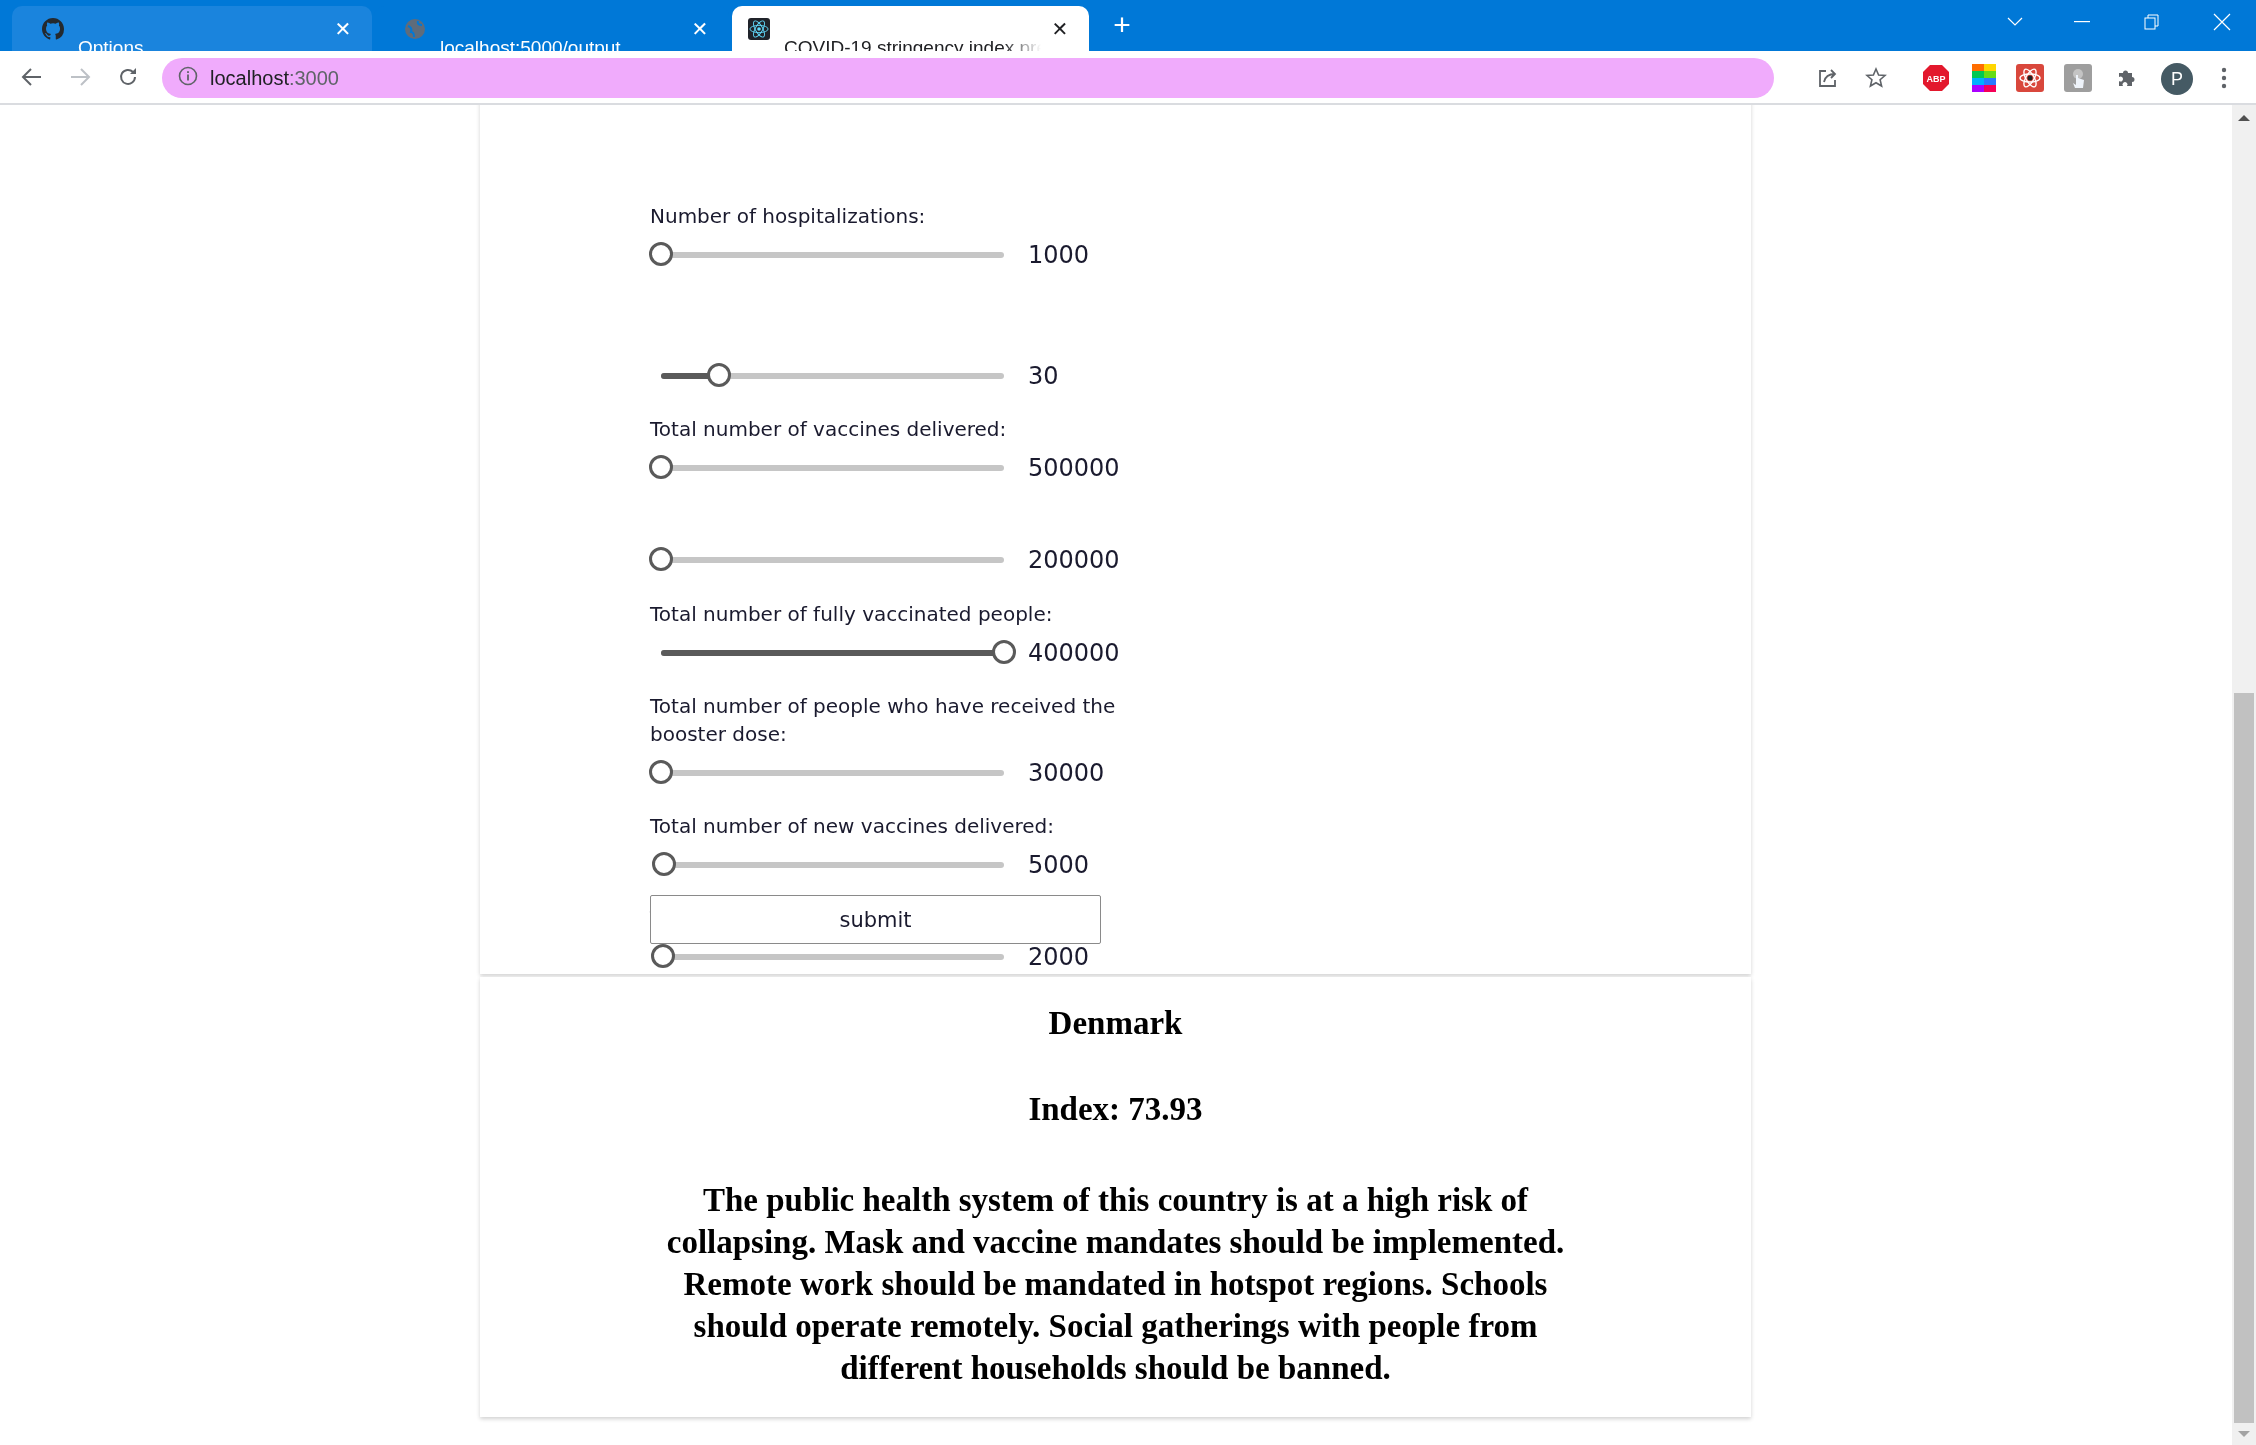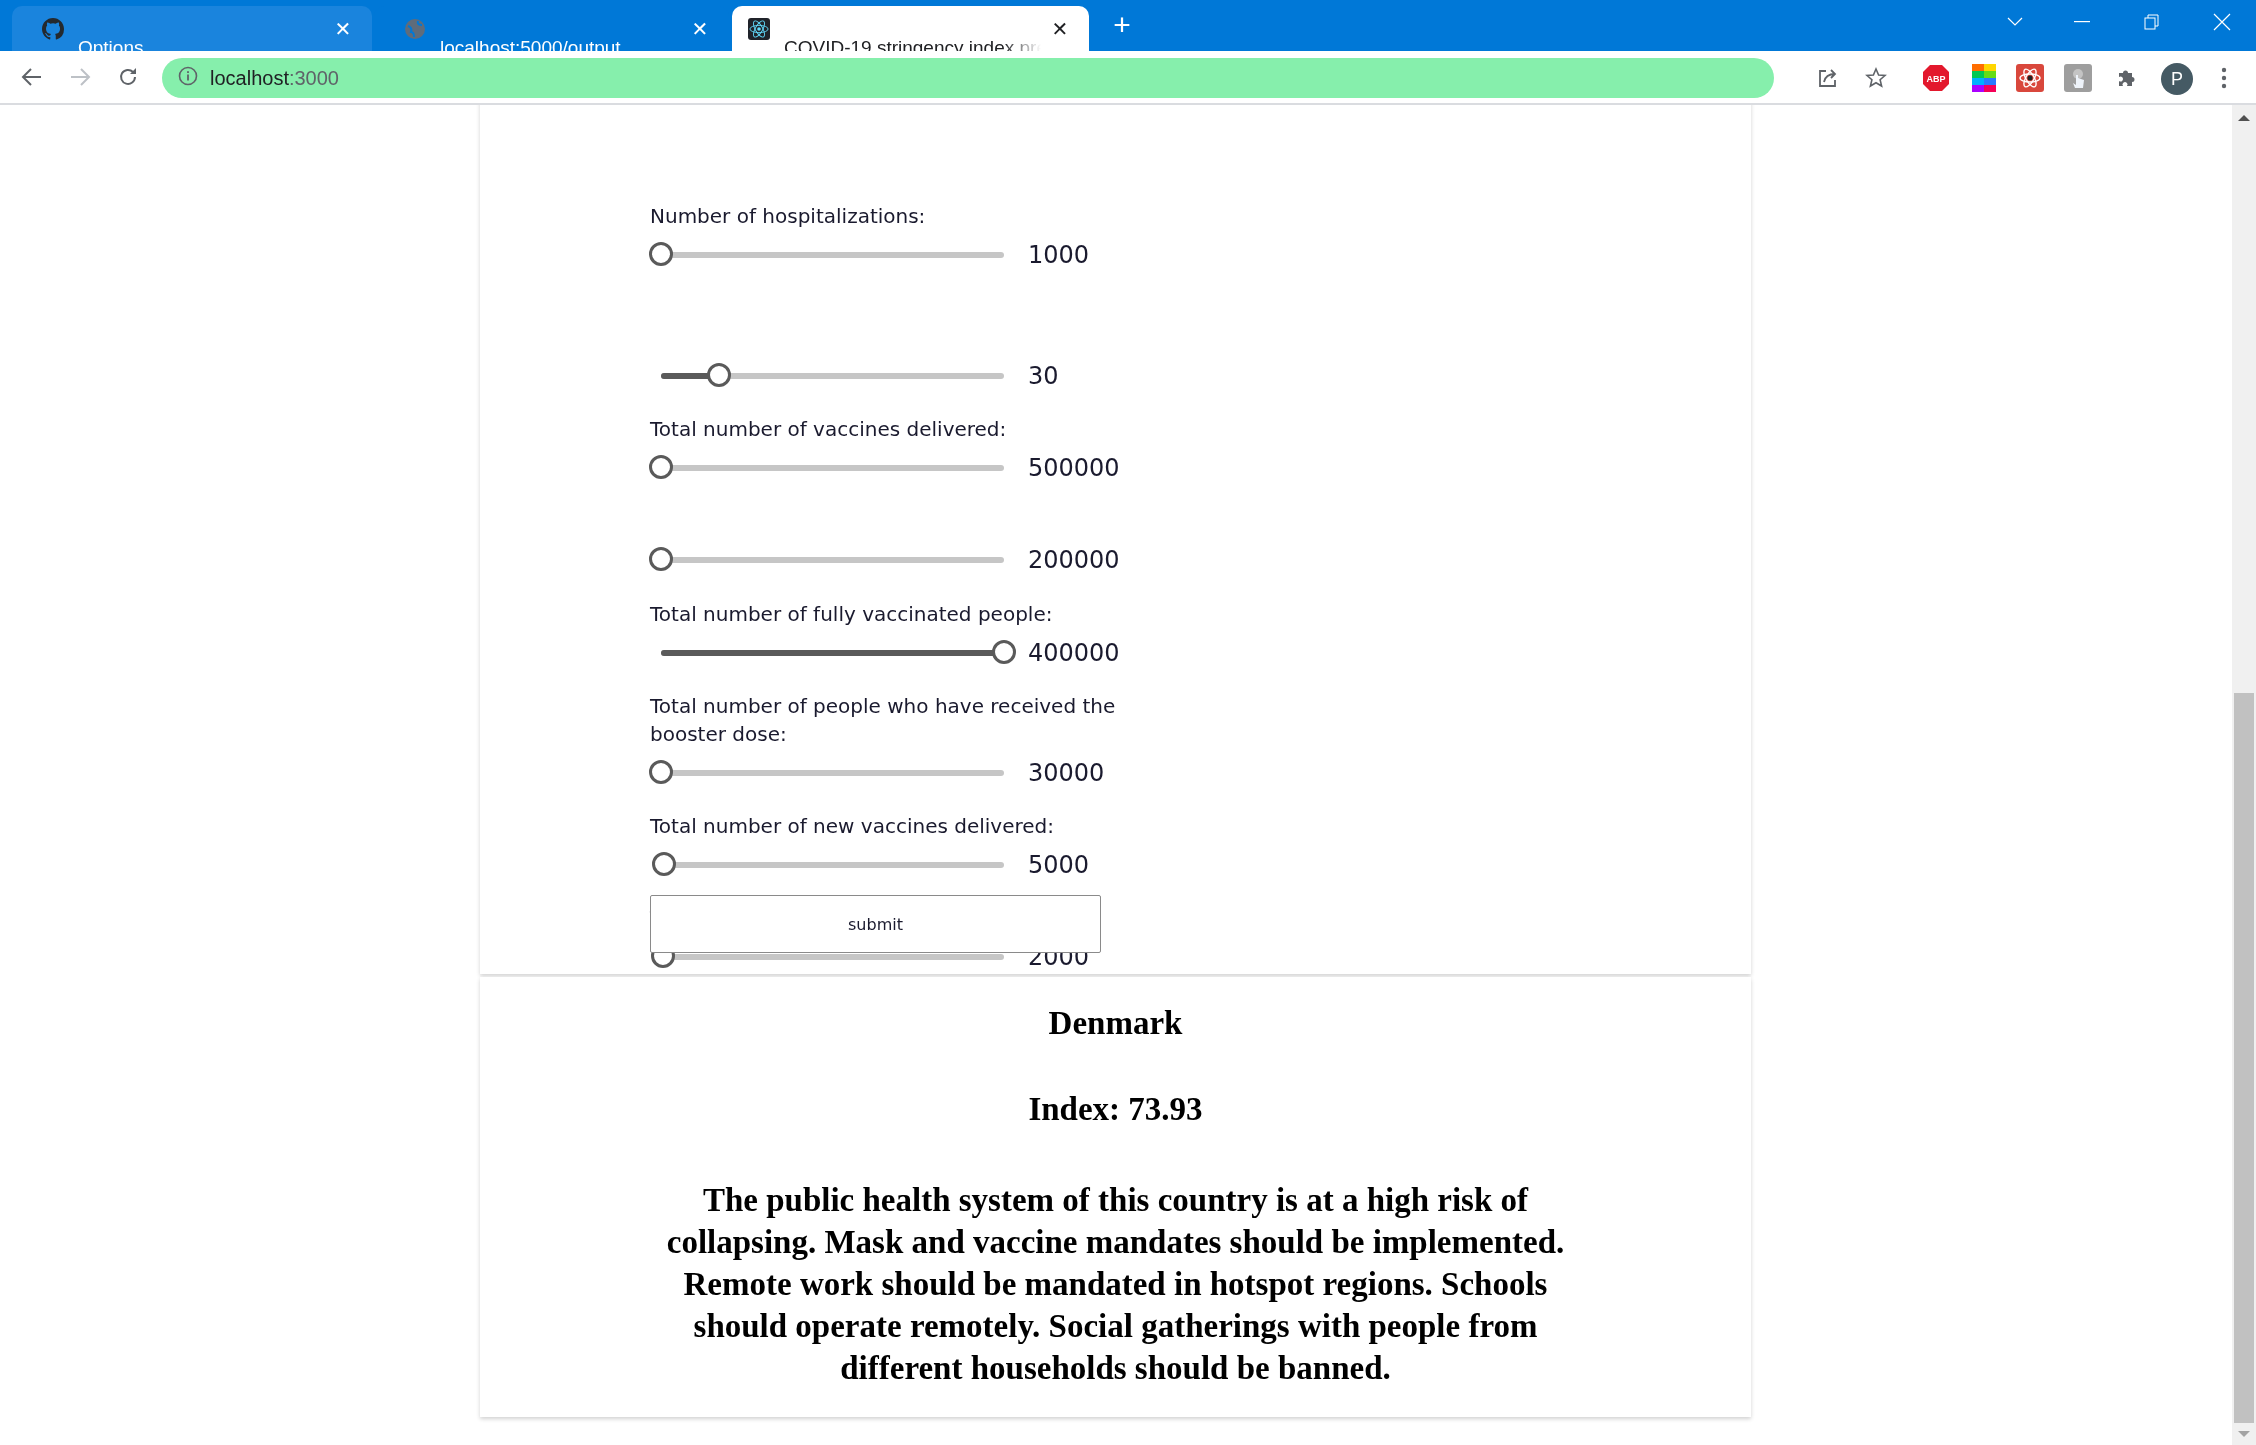--- a/index.html
+++ b/index.html
@@ -13,39 +13,39 @@
   .tab.active { left: 732px; width: 357px; background: #fff; color: #202124; padding-left: 16px; }
   .tab .favicon { width: 22px; height: 22px; margin-right: 14px; flex-shrink: 0; display: flex; align-items: center; justify-content: center; }
   .tab .title { flex: 1; white-space: nowrap; overflow: hidden; text-overflow: clip; margin-top: 39px; }
   .tab .close { width: 22px; height: 22px; display: flex; align-items: center; justify-content: center; font-size: 20px; margin-left: 8px; }
   .tab.active .title { -webkit-mask-image: linear-gradient(90deg,#000 85%,transparent); mask-image: linear-gradient(90deg,#000 85%,transparent); }
   .newtab { position: absolute; left: 1106px; top: 10px; width: 32px; height: 32px; color: #fff; font-size: 30px; line-height: 30px; text-align: center; }
   .winctl { position: absolute; top: 0; height: 44px; width: 60px; color: #fff; display: flex; align-items: center; justify-content: center; font-size: 18px; }
 
   .toolbar { position: absolute; left: 0; top: 51px; width: 2256px; height: 54px; background: #fff; border-bottom: 2px solid #dadce0; }
   .navbtn { position: absolute; top: 8px; width: 36px; height: 36px; display: flex; align-items: center; justify-content: center; }
-  .omnibox { position: absolute; left: 162px; top: 7px; width: 1612px; height: 40px; background: #86efac; border-radius: 20px; display: flex; align-items: center; padding-left: 16px; }
+  .omnibox { position: absolute; left: 162px; top: 7px; width: 1612px; height: 40px; background: #f0abfc; border-radius: 20px; display: flex; align-items: center; padding-left: 16px; }
   .omnibox .url { font-size: 20px; color: #202124; margin-left: 12px; }
   .omnibox .url .port { color: #5f6368; }
   .omni-icon { position: absolute; top: 6px; width: 28px; height: 28px; display: flex; align-items: center; justify-content: center; }
   .ext { position: absolute; top: 13px; width: 28px; height: 28px; display: flex; align-items: center; justify-content: center; border-radius: 3px; }
 
   
   .viewport { position: absolute; left: 0; top: 105px; width: 2232px; height: 1340px; background: #fff; overflow: hidden; }
   .card { position: absolute; left: 480px; width: 1271px; background: #fff; box-shadow: 0 2px 4px rgba(0,0,0,0.18); }
   .card.form { top: -20px; height: 889px; }
   .card.result { top: 872px; height: 440px; }
 
   .field-label { position: absolute; left: 170px; width: 470px; font-family: "DejaVu Sans", sans-serif; font-size: 20px; line-height: 28px; color: #1a1a2e; }
   .slider { position: absolute; left: 181px; width: 343px; height: 6px; background: #c6c6c6; border-radius: 3px; }
   .slider .fill { position: absolute; left: 0; top: 0; height: 6px; background: #5a5a5a; border-radius: 3px; }
   .slider .thumb { position: absolute; top: -10px; width: 24px; height: 24px; margin-left: -12px; border-radius: 50%; background: #fff; border: 3px solid #5a5a5a; }
   .slider-value { position: absolute; left: 548px; font-family: "DejaVu Sans", sans-serif; font-size: 24px; color: #1a1a2e; line-height: 28px; }
 
-  .submit { position: absolute; left: 170px; width: 451px; height: 58px; border: 1.5px solid #8a8a8a; border-radius: 2px; background: #fff; font-family: "DejaVu Sans", sans-serif; font-size: 16px; color: #1a1a2e; display: flex; align-items: center; justify-content: center; }
+  .submit { position: absolute; left: 170px; width: 451px; height: 49px; border: 1.5px solid #8a8a8a; border-radius: 2px; background: #fff; font-family: "DejaVu Sans", sans-serif; font-size: 21px; color: #1a1a2e; display: flex; align-items: center; justify-content: center; }
 
   .result-country { position: absolute; left: 0; width: 100%; top: 28px; text-align: center; font-family: "Liberation Serif", serif; font-weight: bold; font-size: 33px; color: #000; }
   .result-index { position: absolute; left: 0; width: 100%; top: 114px; text-align: center; font-family: "Liberation Serif", serif; font-weight: bold; font-size: 33px; color: #000; }
   .result-text { position: absolute; left: 170px; width: 931px; top: 202px; text-align: center; font-family: "Liberation Serif", serif; font-weight: bold; font-size: 33px; line-height: 42px; color: #000; }
 
   .scrollbar { position: absolute; left: 2232px; top: 105px; width: 24px; height: 1340px; background: #f0f0f0; }
   .scroll-up { position: absolute; left: 6px; top: 10px; width: 0; height: 0; border-left: 6px solid transparent; border-right: 6px solid transparent; border-bottom: 6px solid #505050; }
   .scroll-thumb { position: absolute; left: 2px; top: 588px; width: 20px; height: 730px; background: #c1c1c1; }
   .scroll-down { position: absolute; left: 6px; top: 1326px; width: 0; height: 0; border-left: 6px solid transparent; border-right: 6px solid transparent; border-top: 6px solid #a3a3a3; }
 </style>

